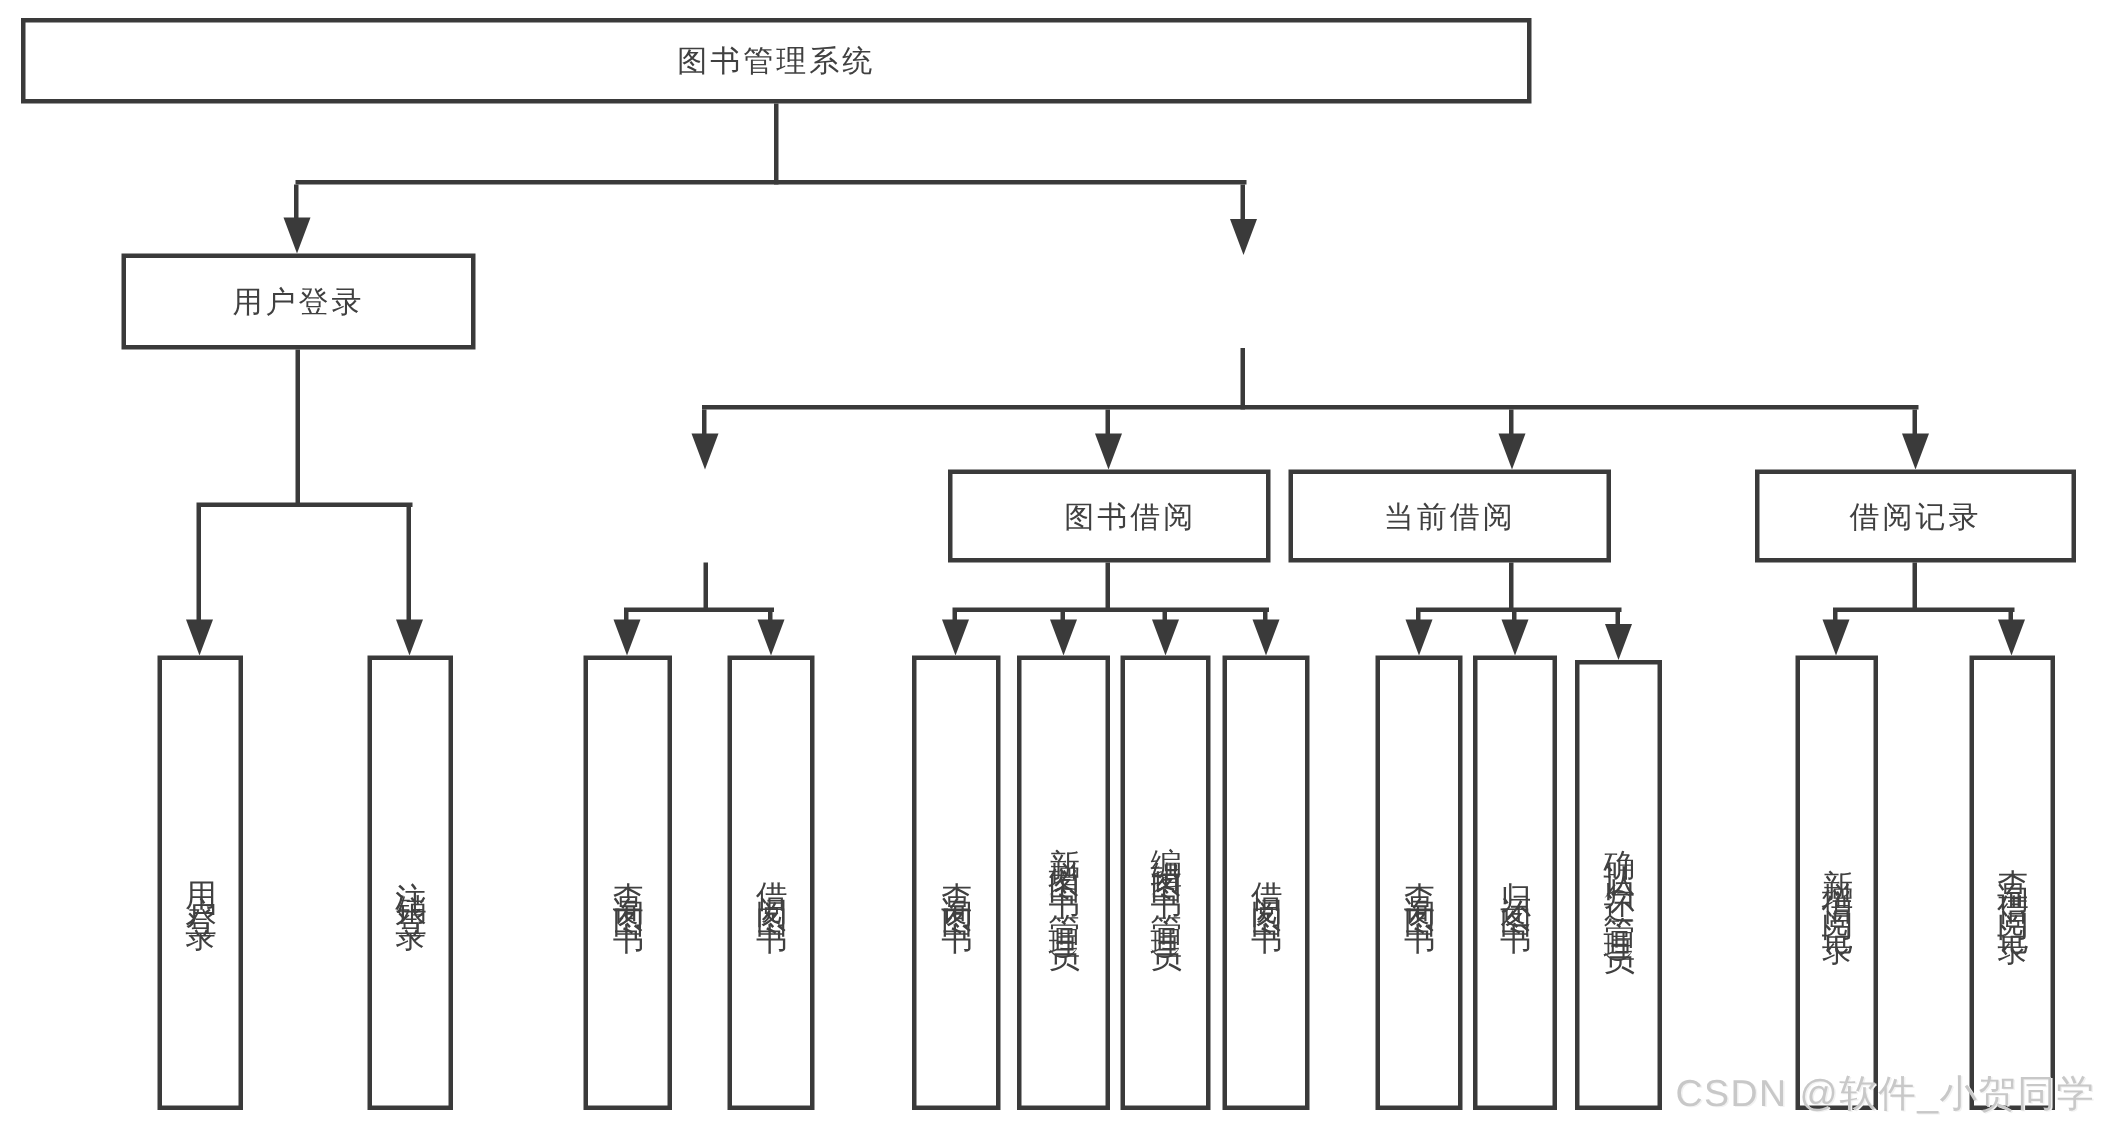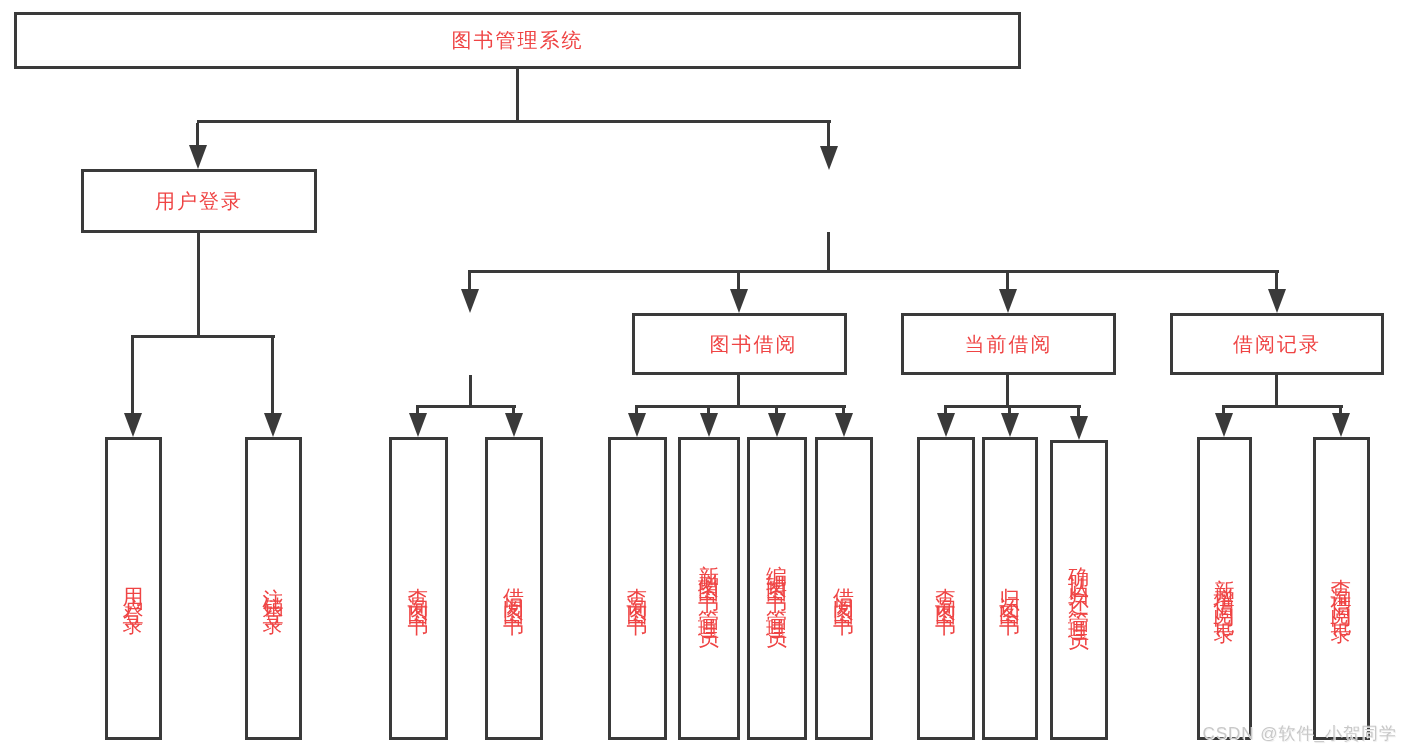--- a/index.html
+++ b/index.html
@@ -5,40 +5,40 @@
   html, body { margin:0; padding:0; background:#ffffff; }
   .canvas {
     position:relative; width:1405px; height:747px; background:#ffffff;
     font-family:"Liberation Sans", sans-serif; overflow:hidden; color:#222222;
   }
   .node {
     position:absolute; box-sizing:border-box;
     border:3px solid #3a3a3a; background:#ffffff;
     display:flex; align-items:center; justify-content:center;
   }
-  .node .lbl { font-size:20px; letter-spacing:2px; white-space:nowrap; color:#ef4444; }
+  .node .lbl { font-size:20px; letter-spacing:2px; white-space:nowrap; color:#404040; }
   .leaf .lbl {
     writing-mode:vertical-rl; text-orientation:mixed;
     font-size:21px; letter-spacing:9px; white-space:normal; line-height:1;
   }
   .hline, .vline { position:absolute; background:#3a3a3a; }
   .hline { height:3px; }
   .vline { width:3px; }
   .arrow { position:absolute; width:18px; }
   .arrow::before {
     content:""; position:absolute; left:7px; top:0; bottom:16px; width:3px; background:#3a3a3a;
   }
   .arrow::after {
     content:""; position:absolute; left:0; bottom:0; width:0; height:0;
     border-left:9px solid transparent; border-right:9px solid transparent;
     border-top:24px solid #3a3a3a;
   }
   .watermark {
     position:absolute; right:8px; bottom:2px; z-index:10;
-    font-size:17px; letter-spacing:1px; color:#c8c8c8;
+    font-size:25px; letter-spacing:1px; color:#c8c8c8;
     text-shadow:1px 1px 0 #f2f2f2;
   }
 </style>
 </head>
 <body>
 
 <div class="canvas">
 
   <div class="node" style="left:14px;top:12px;width:1007px;height:57px;">
     <span class="lbl">图书管理系统</span>
@@ -61,21 +61,21 @@
   <div class="vline" style="left:827px;top:232px;height:41px;"></div>
   <div class="hline" style="left:468px;top:270px;width:811px;"></div>
   <div class="arrow" style="left:461px;top:273px;height:40px;"></div>
   <div class="arrow" style="left:730px;top:273px;height:40px;"></div>
   <div class="arrow" style="left:999px;top:273px;height:40px;"></div>
   <div class="arrow" style="left:1268px;top:273px;height:40px;"></div>
 
   <div class="node" style="left:632px;top:313px;width:215px;height:62px;padding-left:28px;">
     <span class="lbl">图书借阅</span>
   </div>
-  <div class="node" style="left:901px;top:313px;width:215px;height:62px;">
+  <div class="node" style="left:859px;top:313px;width:215px;height:62px;">
     <span class="lbl">当前借阅</span>
   </div>
   <div class="node" style="left:1170px;top:313px;width:214px;height:62px;">
     <span class="lbl">借阅记录</span>
   </div>
 
   <div class="vline" style="left:469px;top:375px;height:33px;"></div>
   <div class="hline" style="left:416px;top:405px;width:100px;"></div>
   <div class="arrow" style="left:409px;top:408px;height:29px;"></div>
   <div class="arrow" style="left:505px;top:408px;height:29px;"></div>

